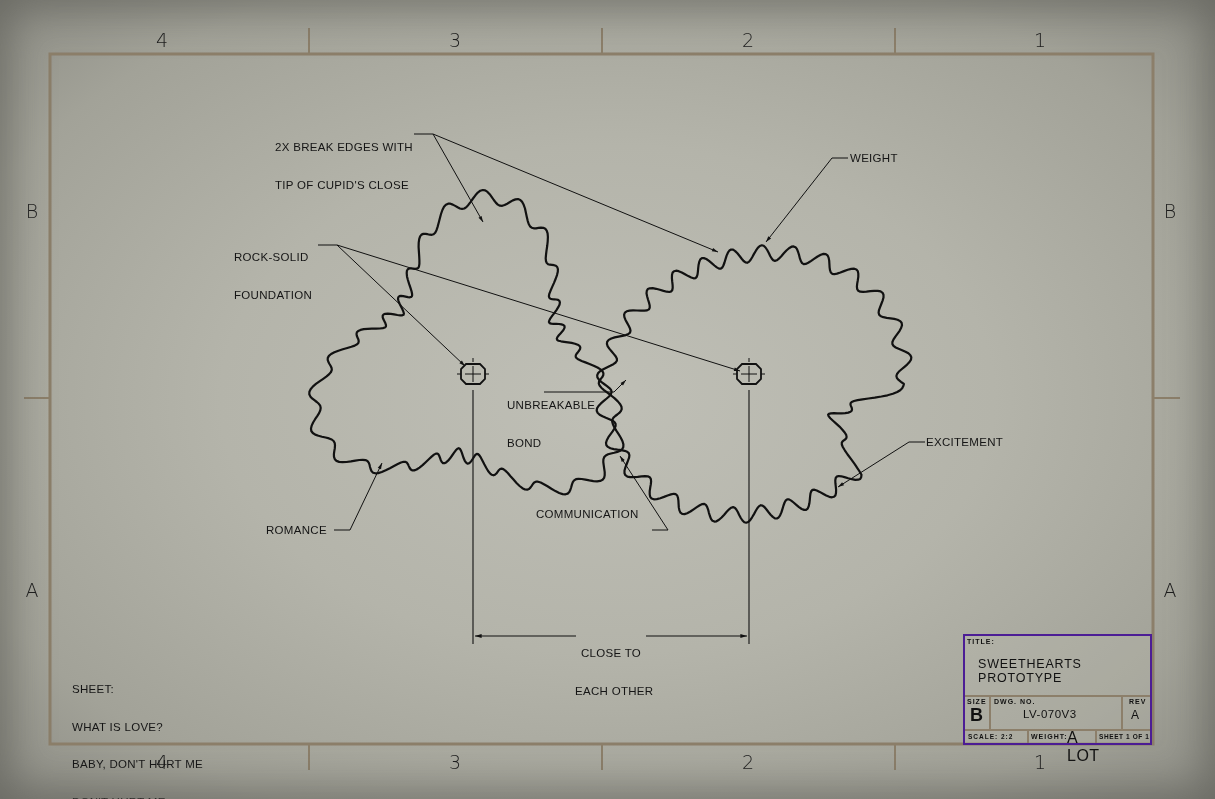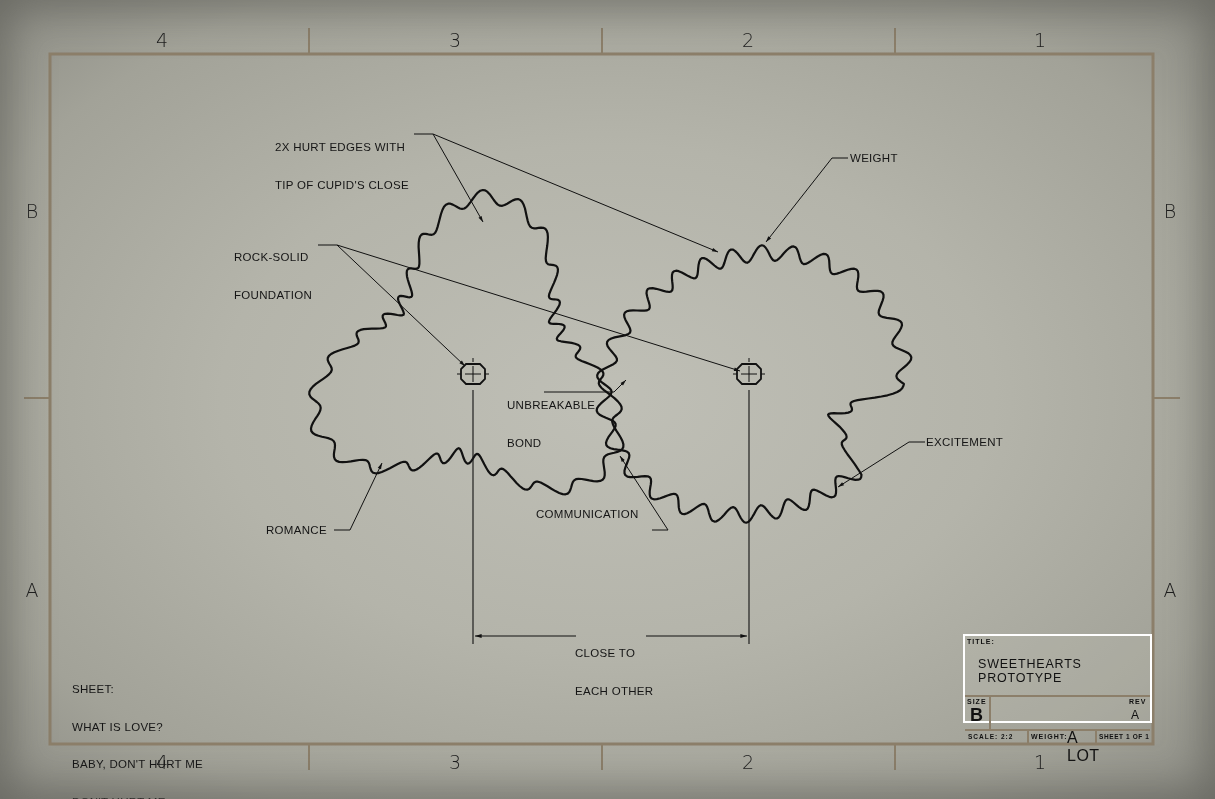--- a/index.html
+++ b/index.html
@@ -19,22 +19,22 @@
   svg.drawing { position: absolute; left: 0; top: 0; }
   .zone-label {
     position: absolute; font-size: 19px; color: #1c1c1c; font-family: "DejaVu Sans", sans-serif;
     transform: translate(-50%, -50%); font-weight: 300;
   }
   .note {
     position: absolute; font-size: 11.5px; line-height: 12.5px; color: #151515; letter-spacing: 0.3px;
     white-space: pre;
   }
   .title-block {
-    position: absolute; left: 963px; top: 634px; width: 189px; height: 89px;
-    border: 2px solid #ffffff; box-sizing: border-box; background: rgba(190,190,180,0.25);
+    position: absolute; left: 963px; top: 634px; width: 189px; height: 111px;
+    border: 2px solid #4c1d95; box-sizing: border-box; background: rgba(190,190,180,0.25);
   }
   .tb-cell { position: absolute; box-sizing: border-box; border-color: #8c7f6a; border-style: solid; border-width: 0; }
   .tb-small { position: absolute; font-size: 7px; font-weight: bold; color: #111; letter-spacing: 1px; }
   .tb-big { position: absolute; font-size: 12px; color: #111; letter-spacing: 0.5px; }
 </style>
 </head>
 <body>
 
 <div class="sheet-bg"></div>
 
@@ -112,55 +112,59 @@
 <div class="zone-label" style="left:162px;top:762px">4</div>
 <div class="zone-label" style="left:455px;top:762px">3</div>
 <div class="zone-label" style="left:748px;top:762px">2</div>
 <div class="zone-label" style="left:1040px;top:762px">1</div>
 <div class="zone-label" style="left:32px;top:211px">B</div>
 <div class="zone-label" style="left:32px;top:590px">A</div>
 <div class="zone-label" style="left:1170px;top:211px">B</div>
 <div class="zone-label" style="left:1170px;top:590px">A</div>
 
 <div class="note" style="left:275px;top:116px">
-  <div>2X HURT EDGES WITH</div>
+  <div>2X BREAK EDGES WITH</div>
   <div>TIP OF CUPID'S CLOSE</div>
 </div>
 <div class="note" style="left:850px;top:152px">WEIGHT</div>
 <div class="note" style="left:234px;top:226px">
   <div>ROCK-SOLID</div>
   <div>FOUNDATION</div>
 </div>
 <div class="note" style="left:507px;top:374px">
   <div>UNBREAKABLE</div>
   <div>BOND</div>
 </div>
 <div class="note" style="left:926px;top:436px">EXCITEMENT</div>
 <div class="note" style="left:266px;top:524px">ROMANCE</div>
 <div class="note" style="left:536px;top:508px">COMMUNICATION</div>
-<div class="note" style="left:575px;top:622px;width:72px">
+<div class="note" style="left:575px;top:622px;text-align:center;width:72px">
   <div>CLOSE TO</div>
   <div>EACH OTHER</div>
 </div>
 
 <div class="note" style="left:72px;top:658px">
   <div>SHEET:</div>
   <div>WHAT IS LOVE?</div>
   <div>BABY, DON'T HURT ME</div>
   <div>DON'T HURT ME</div>
   
 </div>
 
 <div class="title-block">
   <div class="tb-small" style="left:2px;top:2px">TITLE:</div>
   <div class="tb-big" style="left:13px;top:21px;font-size:12.5px;letter-spacing:0.8px">SWEETHEARTS PROTOTYPE</div>
   <div class="tb-cell" style="left:0;top:59px;width:185px;height:0;border-top-width:2px"></div>
   <div class="tb-cell" style="left:0;top:59px;width:26px;height:34px;border-right-width:2px">
     <div class="tb-small" style="left:2px;top:3px">SIZE</div>
     <div style="position:absolute;left:5px;top:10px;font-size:18px;font-weight:bold;color:#111">B</div>
+  </div>
+  <div class="tb-cell" style="left:26px;top:59px;width:132px;height:34px;border-right-width:2px">
+    <div class="tb-small" style="left:3px;top:3px">DWG. NO.</div>
+    <div class="tb-big" style="left:32px;top:13px;font-size:11.5px">LV-070V3</div>
   </div>
   <div class="tb-cell" style="left:158px;top:59px;width:27px;height:34px">
     <div class="tb-small" style="left:6px;top:3px">REV</div>
     <div class="tb-big" style="left:8px;top:13px">A</div>
   </div>
   <div class="tb-cell" style="left:0;top:93px;width:185px;height:0;border-top-width:2px"></div>
   <div class="tb-cell" style="left:0;top:93px;width:64px;height:14px;border-right-width:2px">
     <div class="tb-small" style="left:3px;top:4px;font-size:6.5px">SCALE: 2:2</div>
   </div>
   <div class="tb-cell" style="left:64px;top:93px;width:68px;height:14px;border-right-width:2px">

